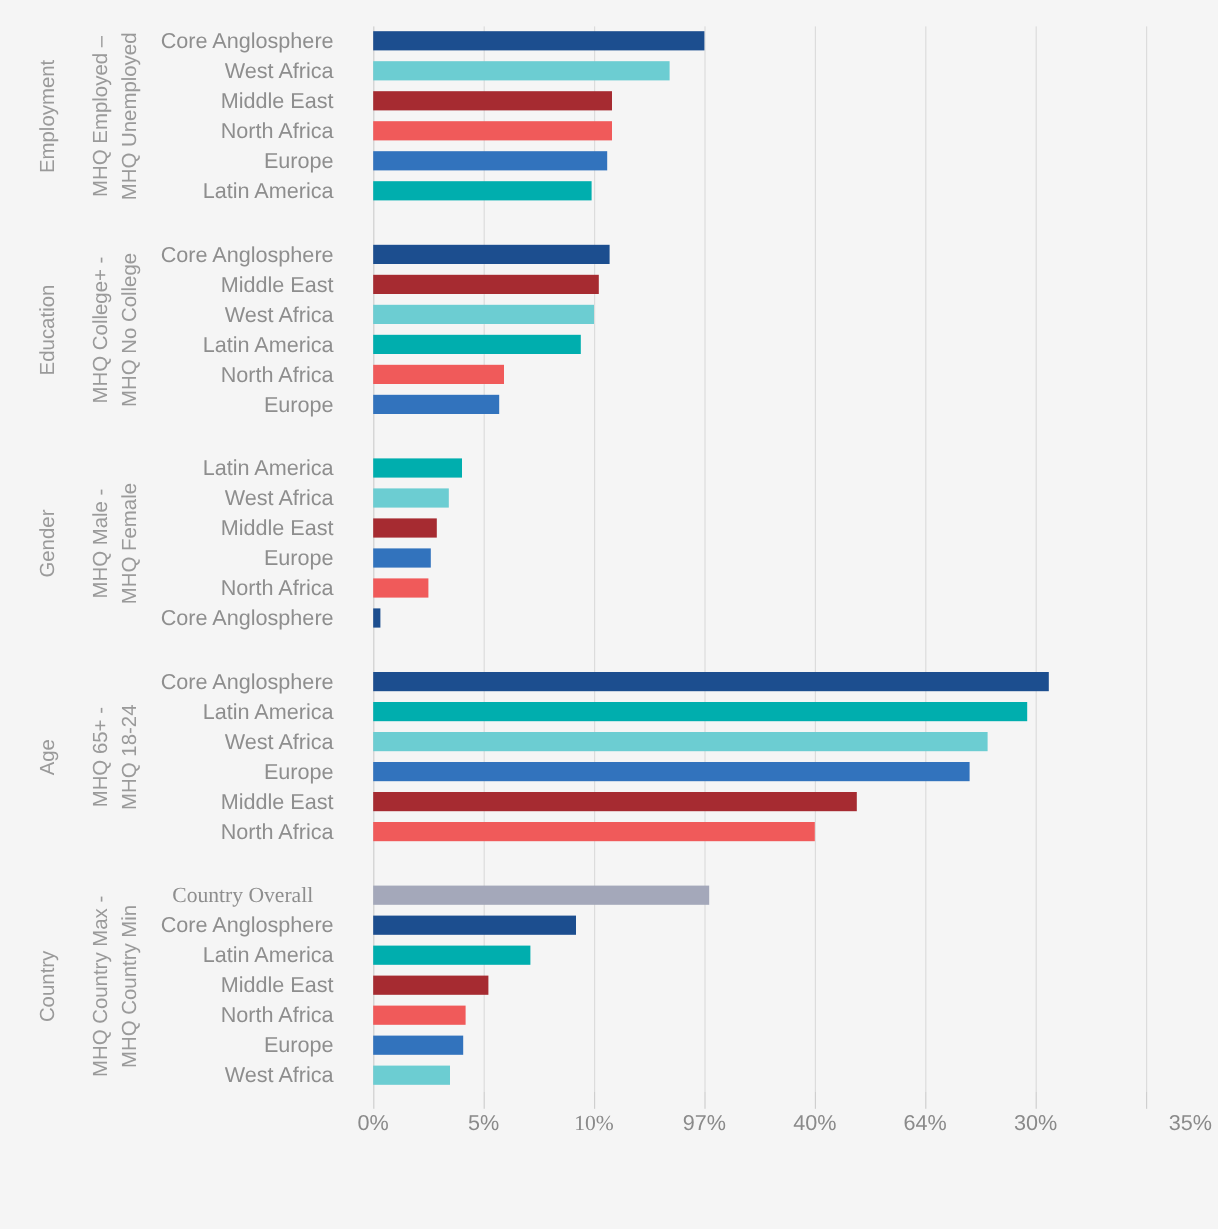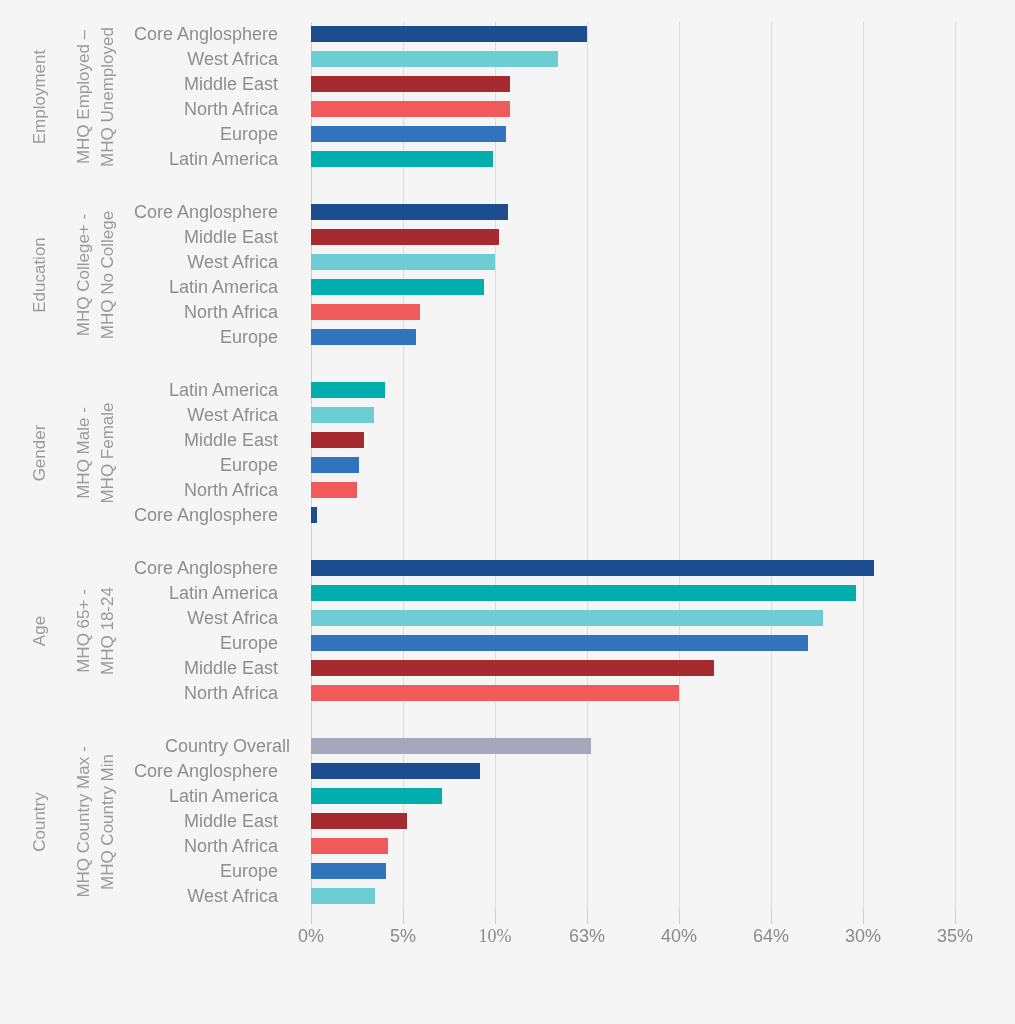--- a/index.html
+++ b/index.html
@@ -128,21 +128,21 @@
       <div class="rowlabel" style="top: 428px; left: 18px;">Middle East</div>
       <div class="rowlabel" style="top: 453px; left: 18px;">Europe</div>
       <div class="rowlabel" style="top: 478px; left: 18px;">North Africa</div>
       <div class="rowlabel" style="top: 503px; left: 18px;">Core Anglosphere</div>
       <div class="rowlabel" style="top: 556px; left: 18px;">Core Anglosphere</div>
       <div class="rowlabel" style="top: 581px; left: 18px;">Latin America</div>
       <div class="rowlabel" style="top: 606px; left: 18px;">West Africa</div>
       <div class="rowlabel" style="top: 631px; left: 18px;">Europe</div>
       <div class="rowlabel" style="top: 656px; left: 18px;">Middle East</div>
       <div class="rowlabel" style="top: 681px; left: 18px;">North Africa</div>
-      <div class="rowlabel" style="top: 734px; left: 30px;">Country Overall</div>
+      <div class="rowlabel" style="top: 734px; left: 1px; font-family: Liberation Serif, serif;">Country Overall</div>
       <div class="rowlabel" style="top: 759px; left: 18px;">Core Anglosphere</div>
       <div class="rowlabel" style="top: 784px; left: 18px;">Latin America</div>
       <div class="rowlabel" style="top: 809px; left: 18px;">Middle East</div>
       <div class="rowlabel" style="top: 834px; left: 18px;">North Africa</div>
       <div class="rowlabel" style="top: 859px; left: 18px;">Europe</div>
       <div class="rowlabel" style="top: 884px; left: 18px;">West Africa</div>
     </div>
 
   <div class="plot">
     <div class="gridlines" id="gridlines">
@@ -189,25 +189,25 @@
         <div class="bar" title="West Africa: 3.5%" style="top: 866px; width: 64.4px; background: rgb(108, 205, 210);"></div>
       </div>
     <div id="ticks">
         <div class="tick" style="left: 0px;"></div>
         <div class="ticklabel" style="left: 0px;">0%</div>
         <div class="tick" style="left: 92px;"></div>
         <div class="ticklabel" style="left: 92px;">5%</div>
         <div class="tick" style="left: 184px;"></div>
         <div class="ticklabel" style="left: 184px; font-family: Liberation Serif, serif;">10%</div>
         <div class="tick" style="left: 276px;"></div>
-        <div class="ticklabel" style="left: 276px;">63%</div>
+        <div class="ticklabel" style="left: 276px;">97%</div>
         <div class="tick" style="left: 368px;"></div>
         <div class="ticklabel" style="left: 368px;">40%</div>
         <div class="tick" style="left: 460px;"></div>
         <div class="ticklabel" style="left: 460px;">64%</div>
         <div class="tick" style="left: 552px;"></div>
         <div class="ticklabel" style="left: 552px;">30%</div>
         <div class="tick" style="left: 644px;"></div>
-        <div class="ticklabel" style="left: 644px;">35%</div>
+        <div class="ticklabel" style="left: 681px;">35%</div>
       </div>
   </div>
 
 </div>
 
 </body></html>

